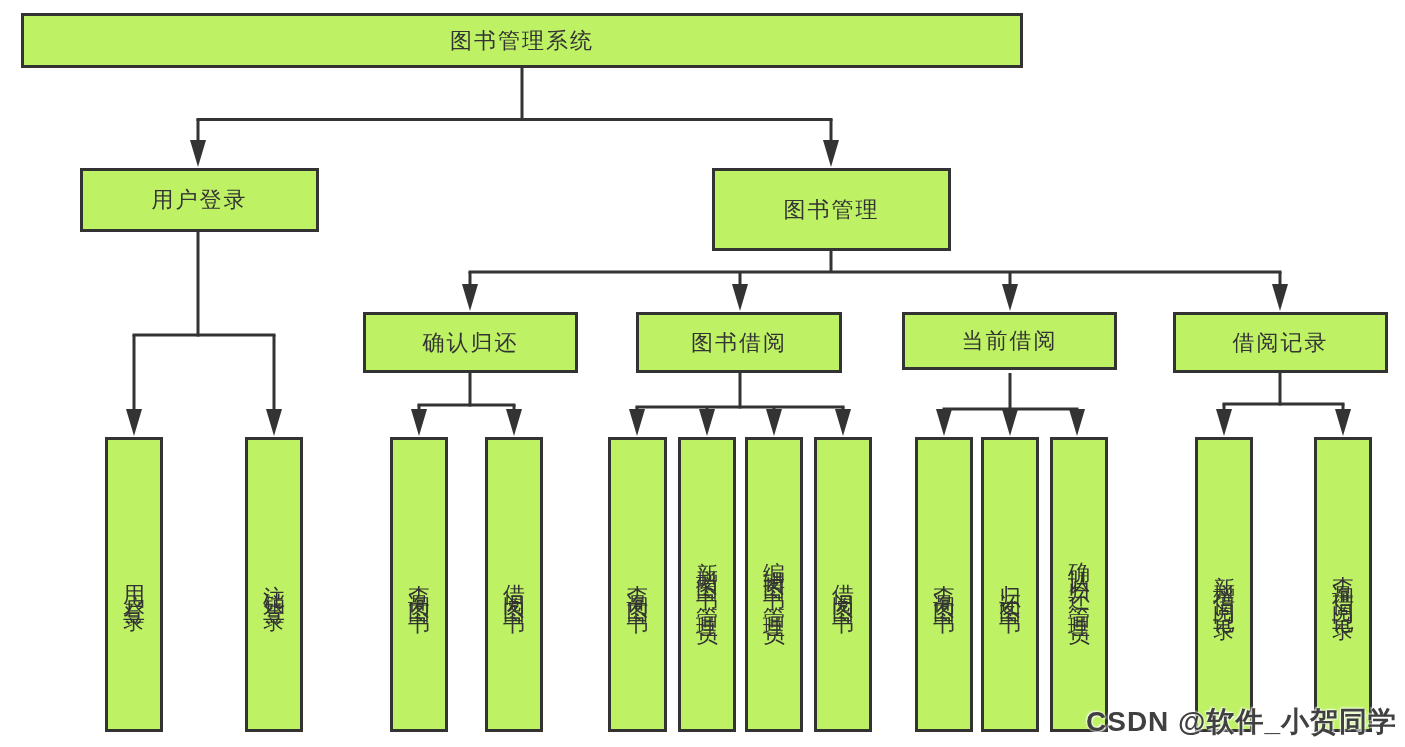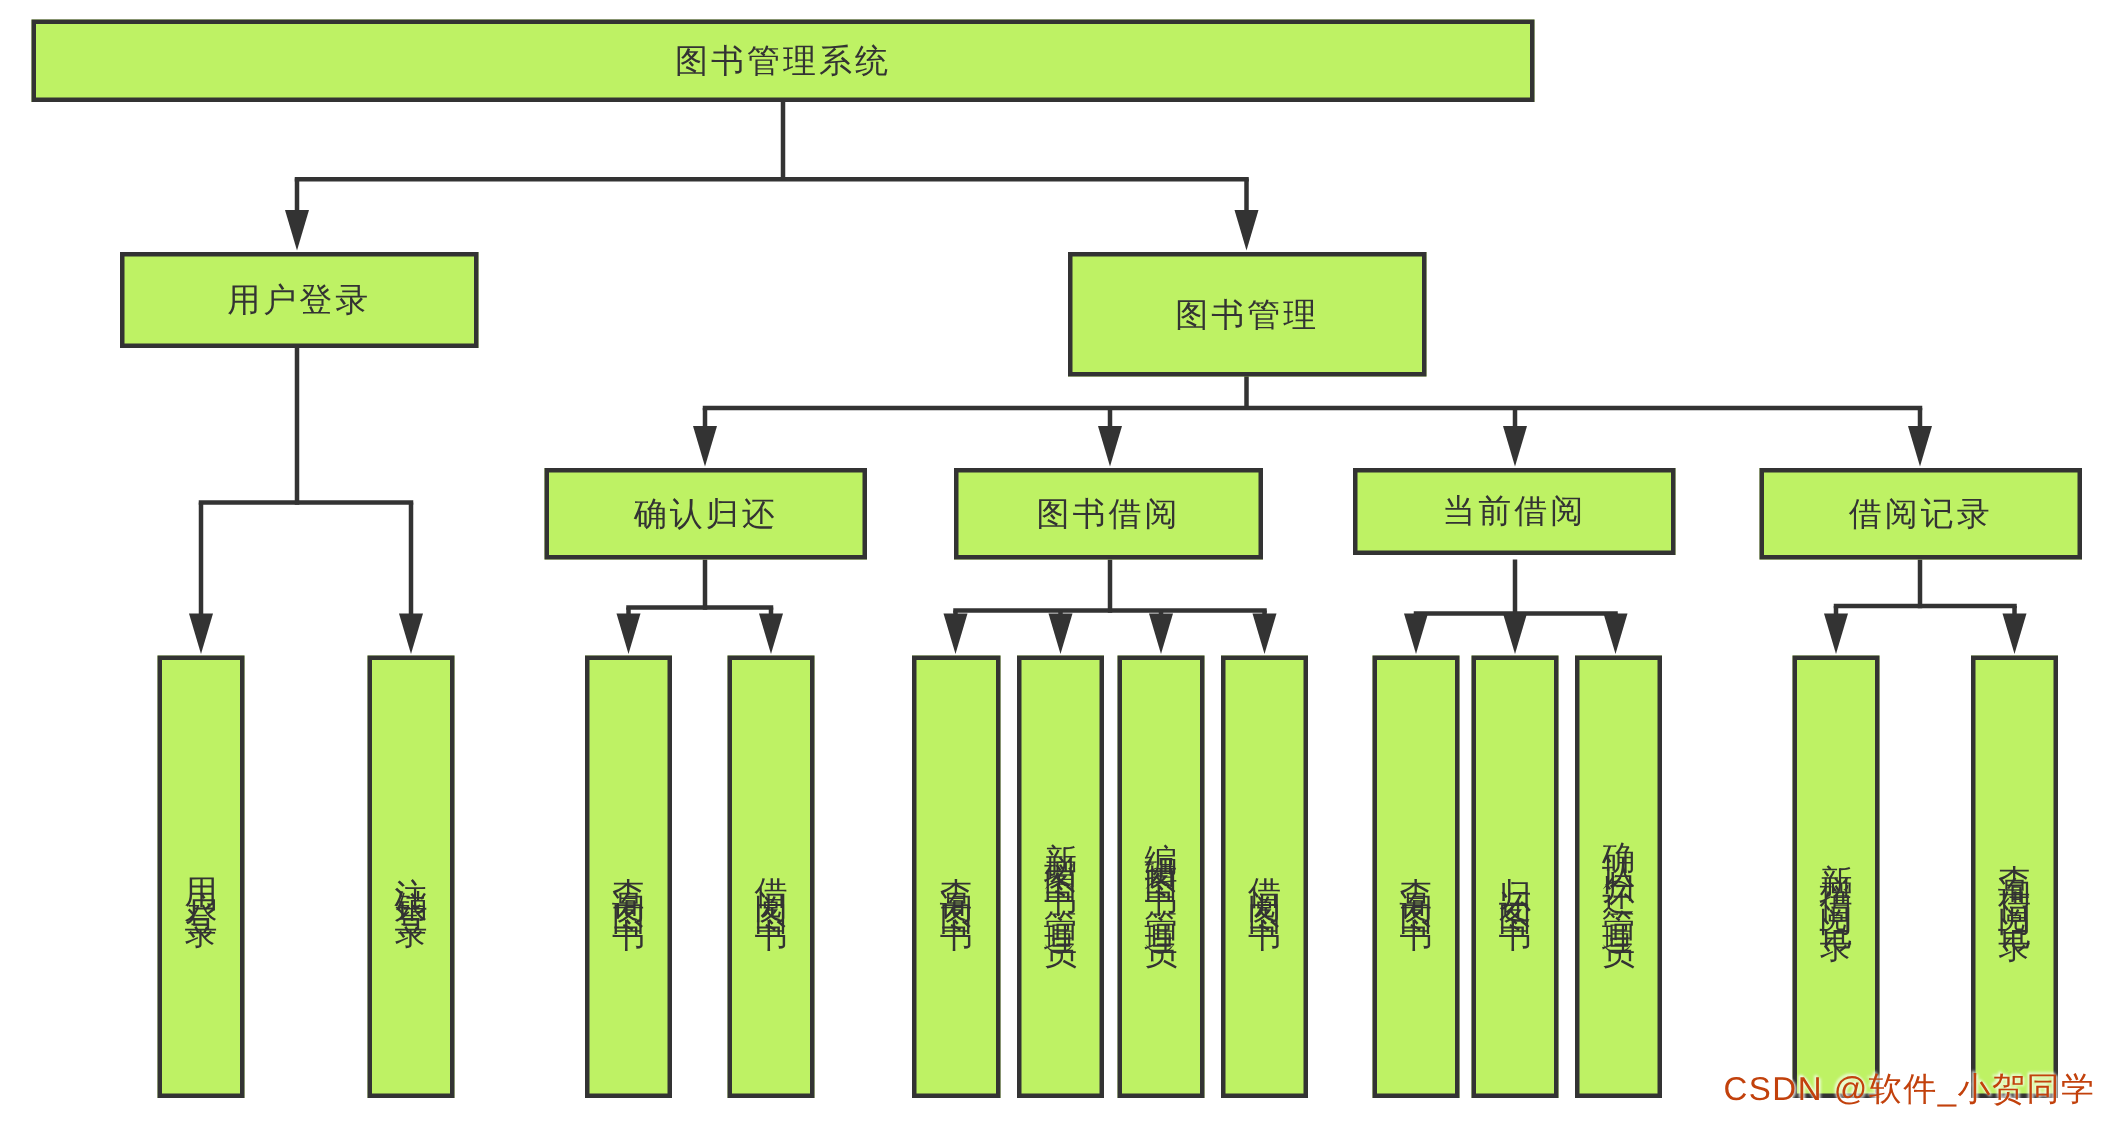--- a/index.html
+++ b/index.html
@@ -33,25 +33,26 @@
     text-orientation: mixed;
     font-size: 22px;
     letter-spacing: 9px;
     line-height: 1;
   }
   #watermark {
     position: absolute;
     right: 8px;
     bottom: 6px;
     z-index: 2;
-    color: #c2410c;
-    font-size: 22px;
+    color: #404040;
+    font-size: 28px;
     letter-spacing: 1px;
     text-shadow: 1px 1px 2px #ffffff, -1px -1px 2px #ffffff;
     pointer-events: none;
+    font-weight: bold;
   }
 </style>
 </head>
 <body>
 
 <div id="canvas">
 
   <svg id="connectors" width="1405" height="747" viewBox="0 0 1405 747">
     <g stroke="#333333" stroke-width="3" fill="none">
 

